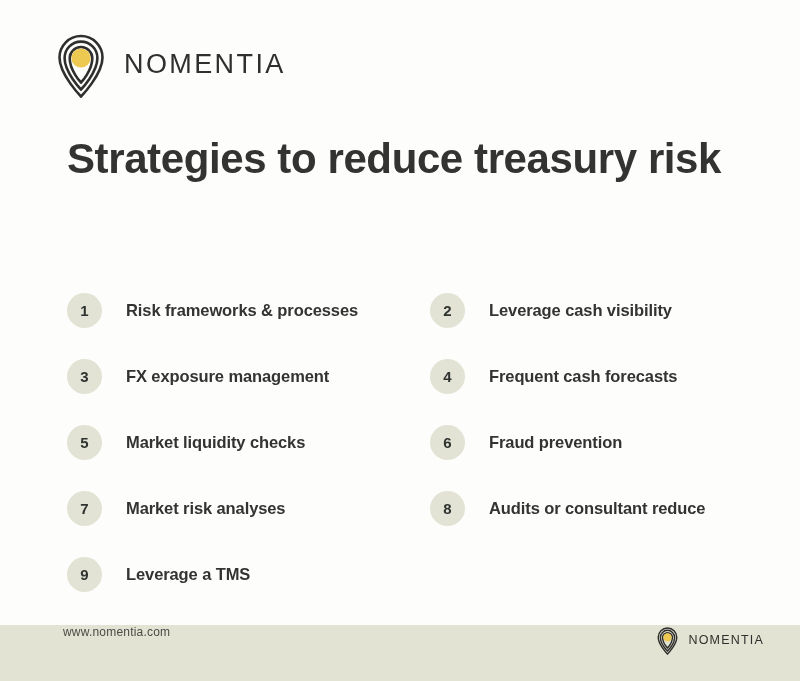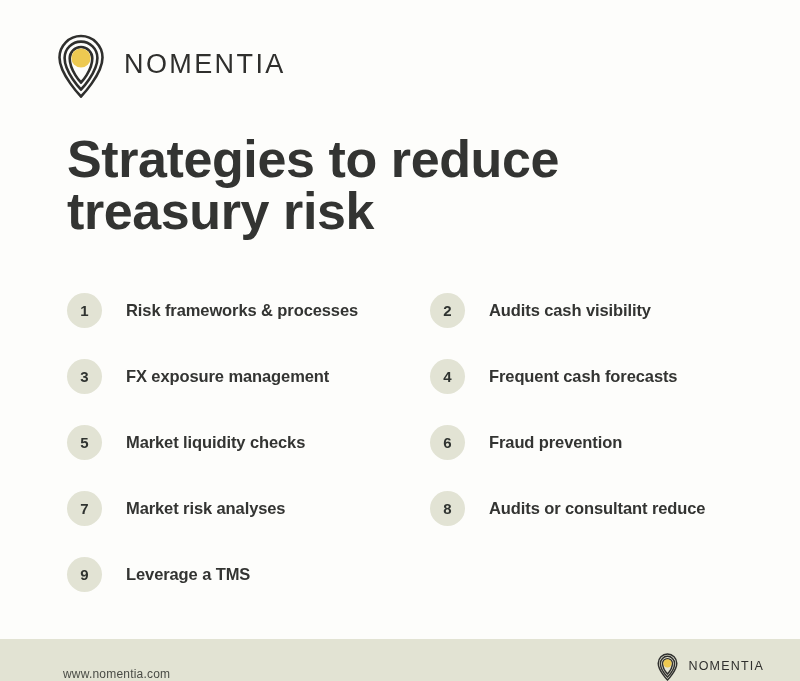--- a/index.html
+++ b/index.html
@@ -51,21 +51,21 @@
     white-space: nowrap;
   }
 
   
   .headline {
     position: absolute;
     left: 67px;
     top: 133px;
     width: 680px;
     margin: 0;
-    font-size: 52px;
+    font-size: 42px;
     line-height: 52px;
     font-weight: bold;
     letter-spacing: -0.4px;
     color: #333432;
   }
 
   
   .strategy-grid {
     position: absolute;
     left: 67px;
@@ -105,24 +105,24 @@
     margin-left: 14px;
     text-align: right;
   }
 
   
   .site-footer {
     position: absolute;
     left: 0;
     bottom: 0;
     width: 800px;
-    height: 42px;
+    height: 56px;
     background: #e2e3d3;
     display: flex;
-    align-items: flex-end;
+    align-items: flex-start;
     justify-content: space-between;
     padding: 0 36px 0 63px;
     box-sizing: border-box;
   }
   .footer-url {
     font-size: 12px;
     color: #4a4c46;
     letter-spacing: 0.2px;
   }
   .footer-brand {
@@ -167,21 +167,21 @@
 
   <div class="strategy-grid">
 
     <div class="strategy-item">
       <span class="strategy-badge">1</span>
       <span class="strategy-label">Risk frameworks &amp; processes</span>
     </div>
 
     <div class="strategy-item">
       <span class="strategy-badge">2</span>
-      <span class="strategy-label">Audits cash visibility</span>
+      <span class="strategy-label">Leverage cash visibility</span>
     </div>
 
     <div class="strategy-item">
       <span class="strategy-badge">3</span>
       <span class="strategy-label">FX exposure management</span>
     </div>
 
     <div class="strategy-item">
       <span class="strategy-badge">4</span>
       <span class="strategy-label">Frequent cash forecasts</span>

